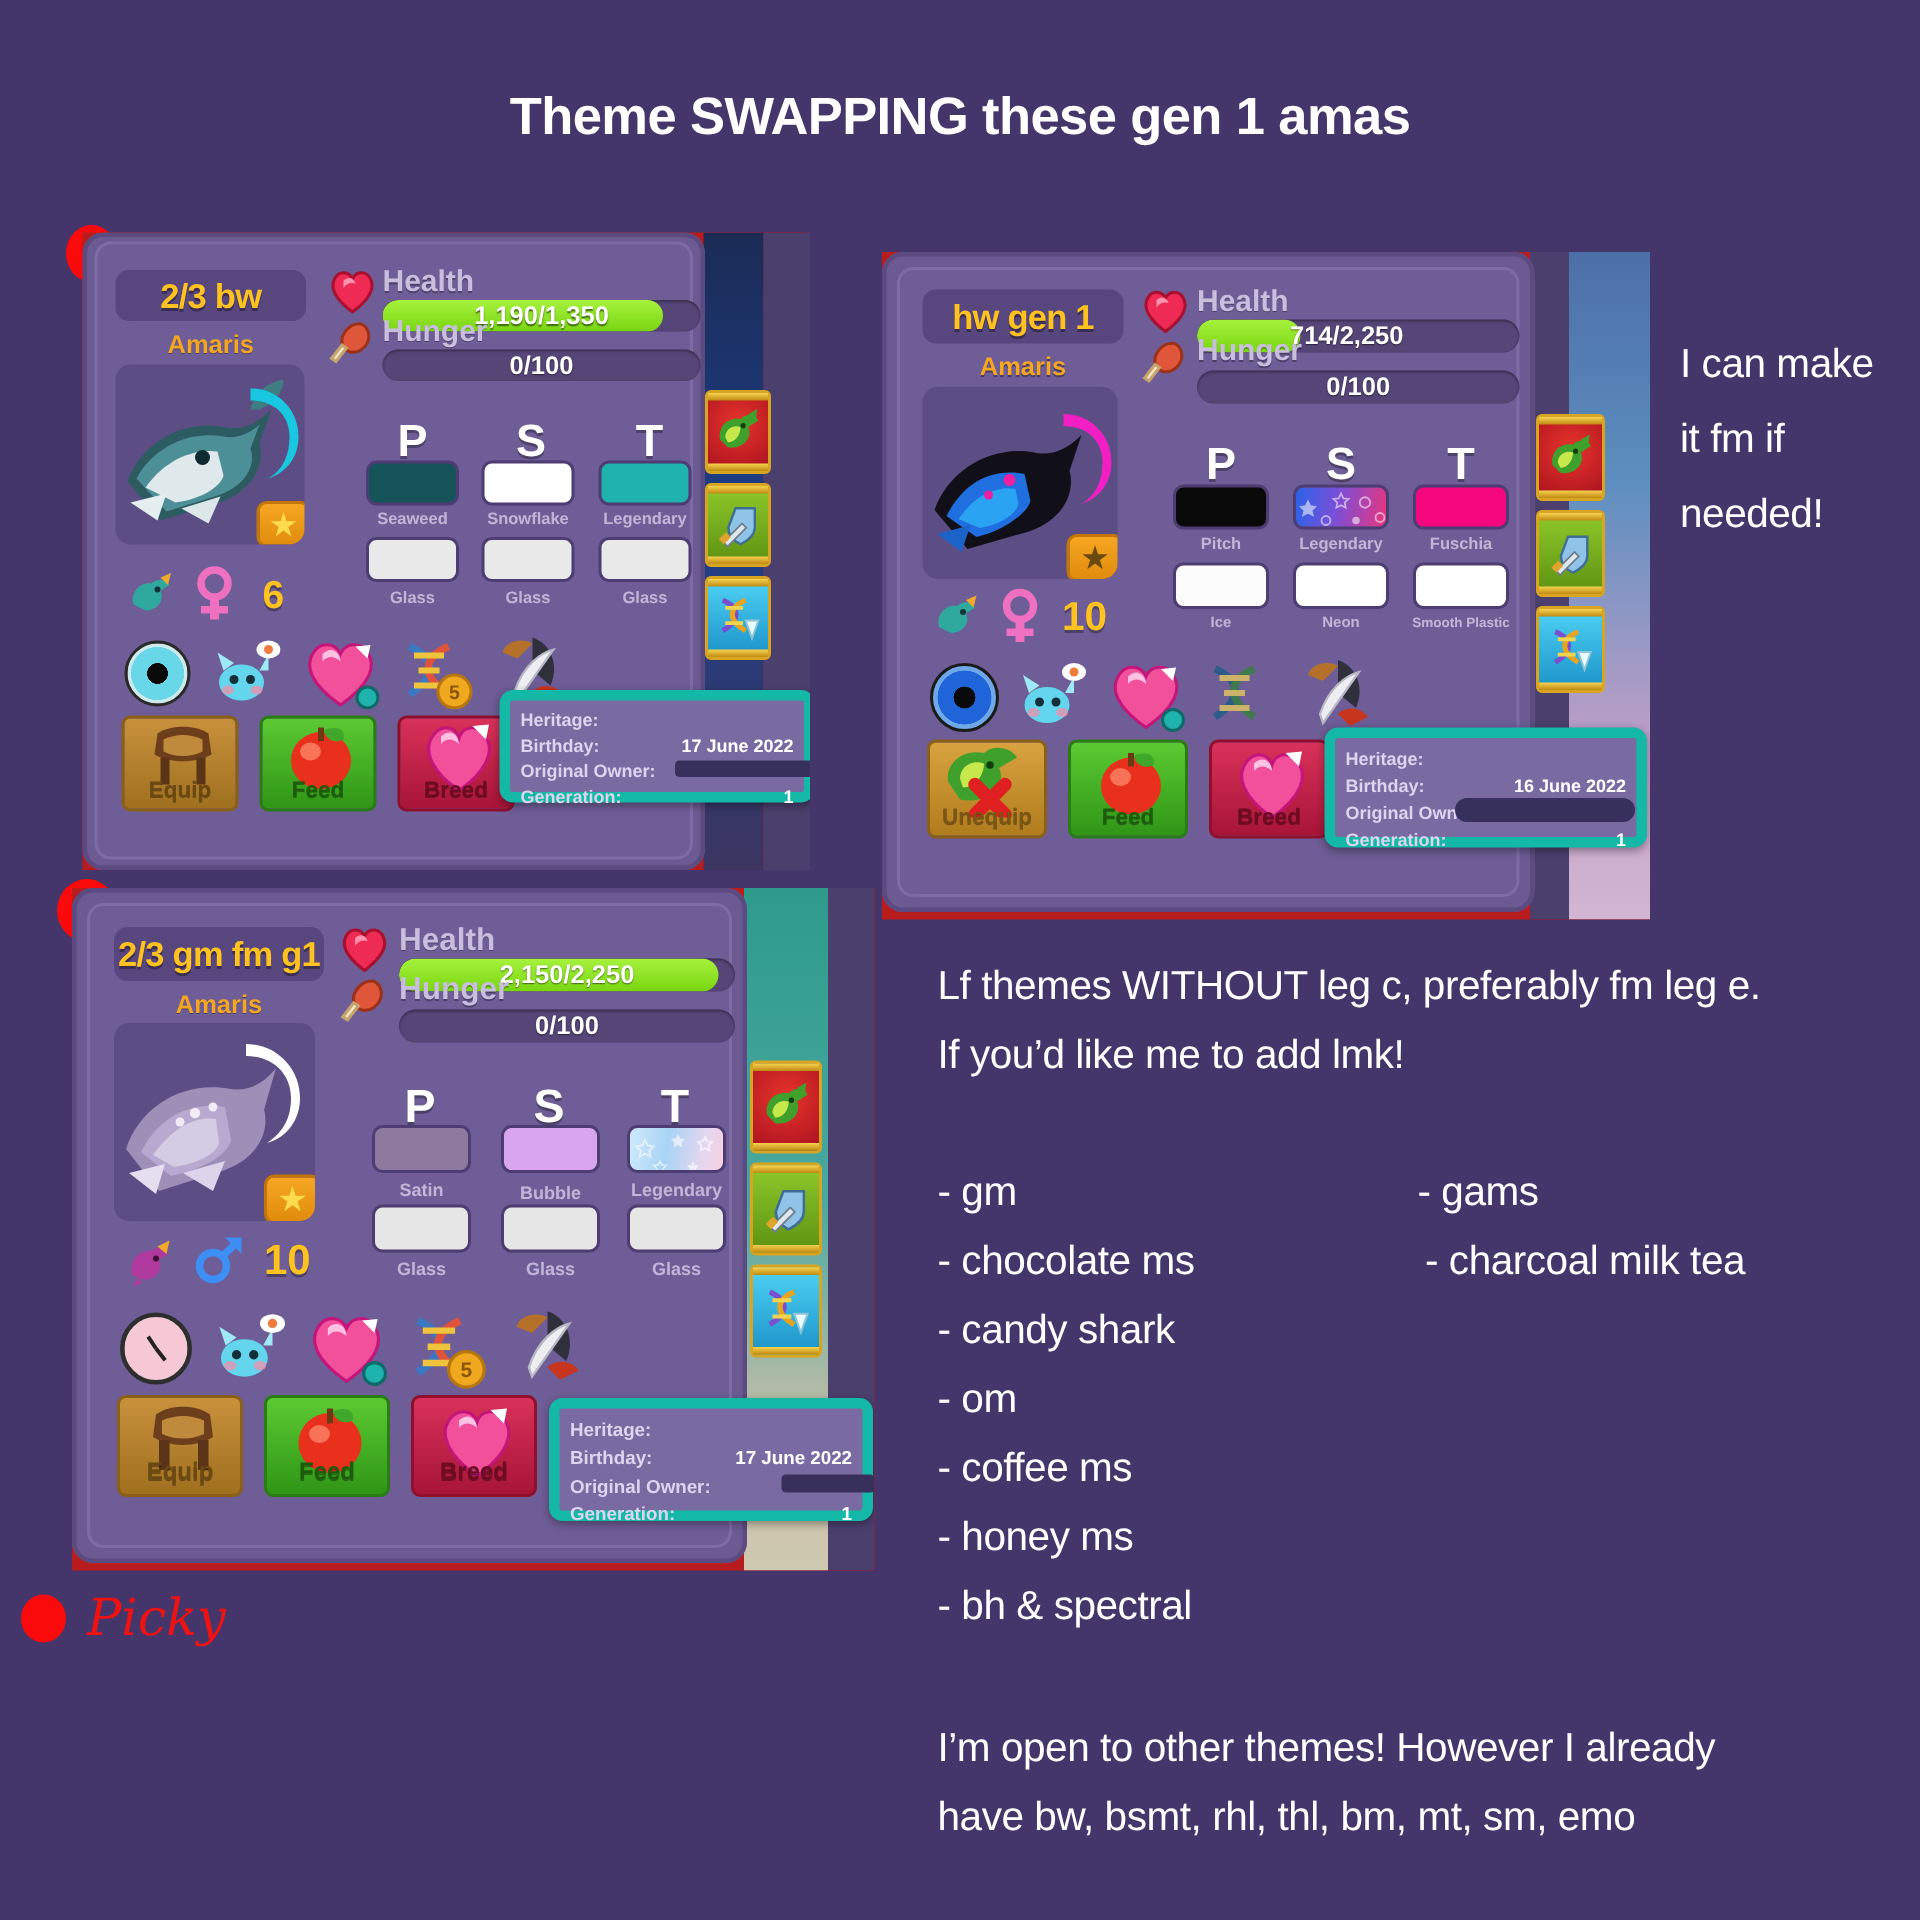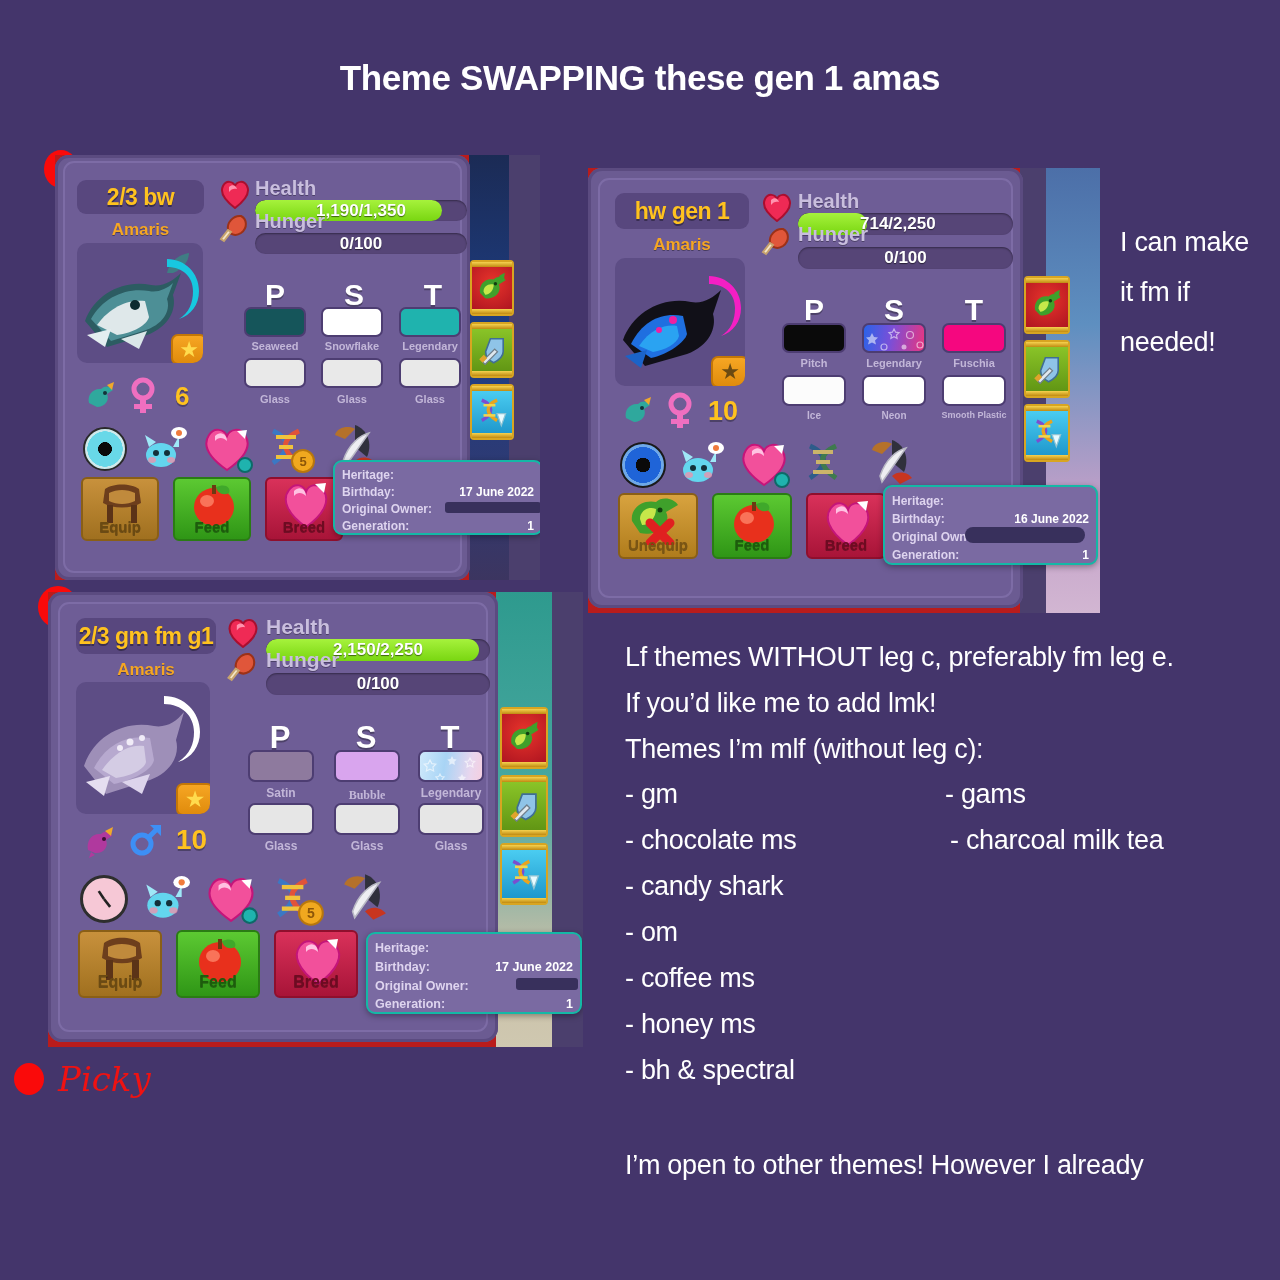--- a/index.html
+++ b/index.html
@@ -154,21 +154,21 @@
     display:flex;align-items:center;justify-content:center;
   }
   .side-tab .bar-top, .side-tab .bar-bot {
     position:absolute;left:0;right:0;height:5px;background:linear-gradient(#f6d24f,#c08a12);
   }
   .side-tab .bar-top{top:0;} .side-tab .bar-bot{bottom:0;}
 
   .heritage {
     position:absolute;
     background:#7a6aa2;
-    border:2px solid #14b8a6;
+    border:7px solid #14b8a6;
     border-radius:9px;
     color:#ded4ef;
     font-weight:bold;
     box-shadow: 0 2px 6px rgba(0,0,0,.35);
   }
   .heritage .row { position:absolute; left:7px; }
   .heritage .val { position:absolute; right:7px; color:#ffffff; }
   .redact { position:absolute; background:#38305c; border-radius:3px; }
 
   .misc-icon { position:absolute; display:flex; align-items:center; justify-content:center; }
@@ -186,40 +186,40 @@
 
 <div class="note" style="left:1120px;top:217px;width:170px;font-size:27px;line-height:50px;">
   <div>I can make</div>
   <div>it fm if</div>
   <div>needed!</div>
 </div>
 
 <div class="note" style="left:625px;top:634px;width:620px;line-height:46px;">
   <div>Lf themes WITHOUT leg c, preferably fm leg e.</div>
   <div>If you’d like me to add lmk!</div>
-  <div>Themes I’m mlf (without leg c):</div>
 </div>
 
 <div class="note" style="left:625px;top:771px;width:320px;line-height:46px;">
   <div>- gm</div>
   <div>- chocolate ms</div>
   <div>- candy shark</div>
   <div>- om</div>
   <div>- coffee ms</div>
   <div>- honey ms</div>
   <div>- bh &amp; spectral</div>
 </div>
 
 <div class="note" style="left:945px;top:771px;width:320px;line-height:46px;">
   <div>- gams</div>
   <div style="padding-left:5px;">- charcoal milk tea</div>
 </div>
 
 <div class="note" style="left:625px;top:1142px;width:620px;line-height:46px;">
   <div>I’m open to other themes! However I already</div>
+  <div>have bw, bsmt, rhl, thl, bm, mt, sm, emo</div>
 </div>
 
 <div class="game-shot" style="left:55px;top:155px;width:485px;height:425px;">
   <div class="bg-strip" style="left:414px;width:40px;background:linear-gradient(180deg,#1b2b55,#1e3f87 45%,#3c3560);"></div>
   <div class="bg-strip" style="left:454px;width:40px;background:#4b3f6d;"></div>
 
   <div class="panel-outer" style="left:0;top:0;width:415px;height:425px;"></div>
   <div class="panel-inner" style="left:8px;top:6px;width:399px;height:412px;"></div>
 
   <div class="name-badge" style="left:22px;top:25px;width:127px;height:34px;font-size:23px;">2/3 bw</div>
@@ -657,21 +657,21 @@
     <div class="txt" style="font-size:17px;">0/100</div>
   </div>
 
   <div class="pst-head" style="left:196px;top:128px;width:72px;font-size:31px;">P</div>
   <div class="pst-head" style="left:282px;top:128px;width:72px;font-size:31px;">S</div>
   <div class="pst-head" style="left:366px;top:128px;width:72px;font-size:31px;">T</div>
 
   <div class="swatch" style="left:200px;top:158px;width:66px;height:32px;background:#8e7a9e;"></div>
   <div class="swatch-cap" style="left:194px;top:194px;width:78px;font-size:12px;">Satin</div>
   <div class="swatch" style="left:286px;top:158px;width:66px;height:32px;background:#d9a5ee;"></div>
-  <div class="swatch-cap" style="left:280px;top:196px;width:78px;font-size:12px;font-family:Liberation Serif, serif;">Bubble</div>
+  <div class="swatch-cap" style="left:280px;top:196px;width:78px;font-size:12px;">Bubble</div>
   <div class="swatch" style="left:370px;top:158px;width:66px;height:32px;background:linear-gradient(100deg,#cfe9fb,#a8d4f5 40%,#e8d6ee 80%,#f5cfe0);">
     <svg viewBox="0 0 66 32" width="66" height="32" style="opacity:.6">
       <path d="M10 8 l1.8 3.6 4 .6 -2.9 2.8 .7 4 -3.6-1.9 -3.6 1.9 .7-4 -2.9-2.8 4-.6Z" fill="none" stroke="#fff" stroke-width="1.2"></path>
       <path d="M32 4 l1.5 3 3.2.4 -2.3 2.3 .5 3.2 -2.9-1.5 -2.9 1.5 .5-3.2 -2.3-2.3 3.2-.4Z" fill="#fff"></path>
       <path d="M50 6 l1.5 3 3.2.4 -2.3 2.3 .5 3.2 -2.9-1.5 -2.9 1.5 .5-3.2 -2.3-2.3 3.2-.4Z" fill="none" stroke="#fff" stroke-width="1.2"></path>
       <path d="M20 22 l1.3 2.6 2.8.4 -2 2 .5 2.8 -2.6-1.3 -2.6 1.3 .5-2.8 -2-2 2.8-.4Z" fill="none" stroke="#fff" stroke-width="1.1"></path>
       <path d="M42 22 l1.3 2.6 2.8.4 -2 2 .5 2.8 -2.6-1.3 -2.6 1.3 .5-2.8 -2-2 2.8-.4Z" fill="#fff"></path>
     </svg>
   </div>
   <div class="swatch-cap" style="left:364px;top:194px;width:78px;font-size:12px;">Legendary</div>

